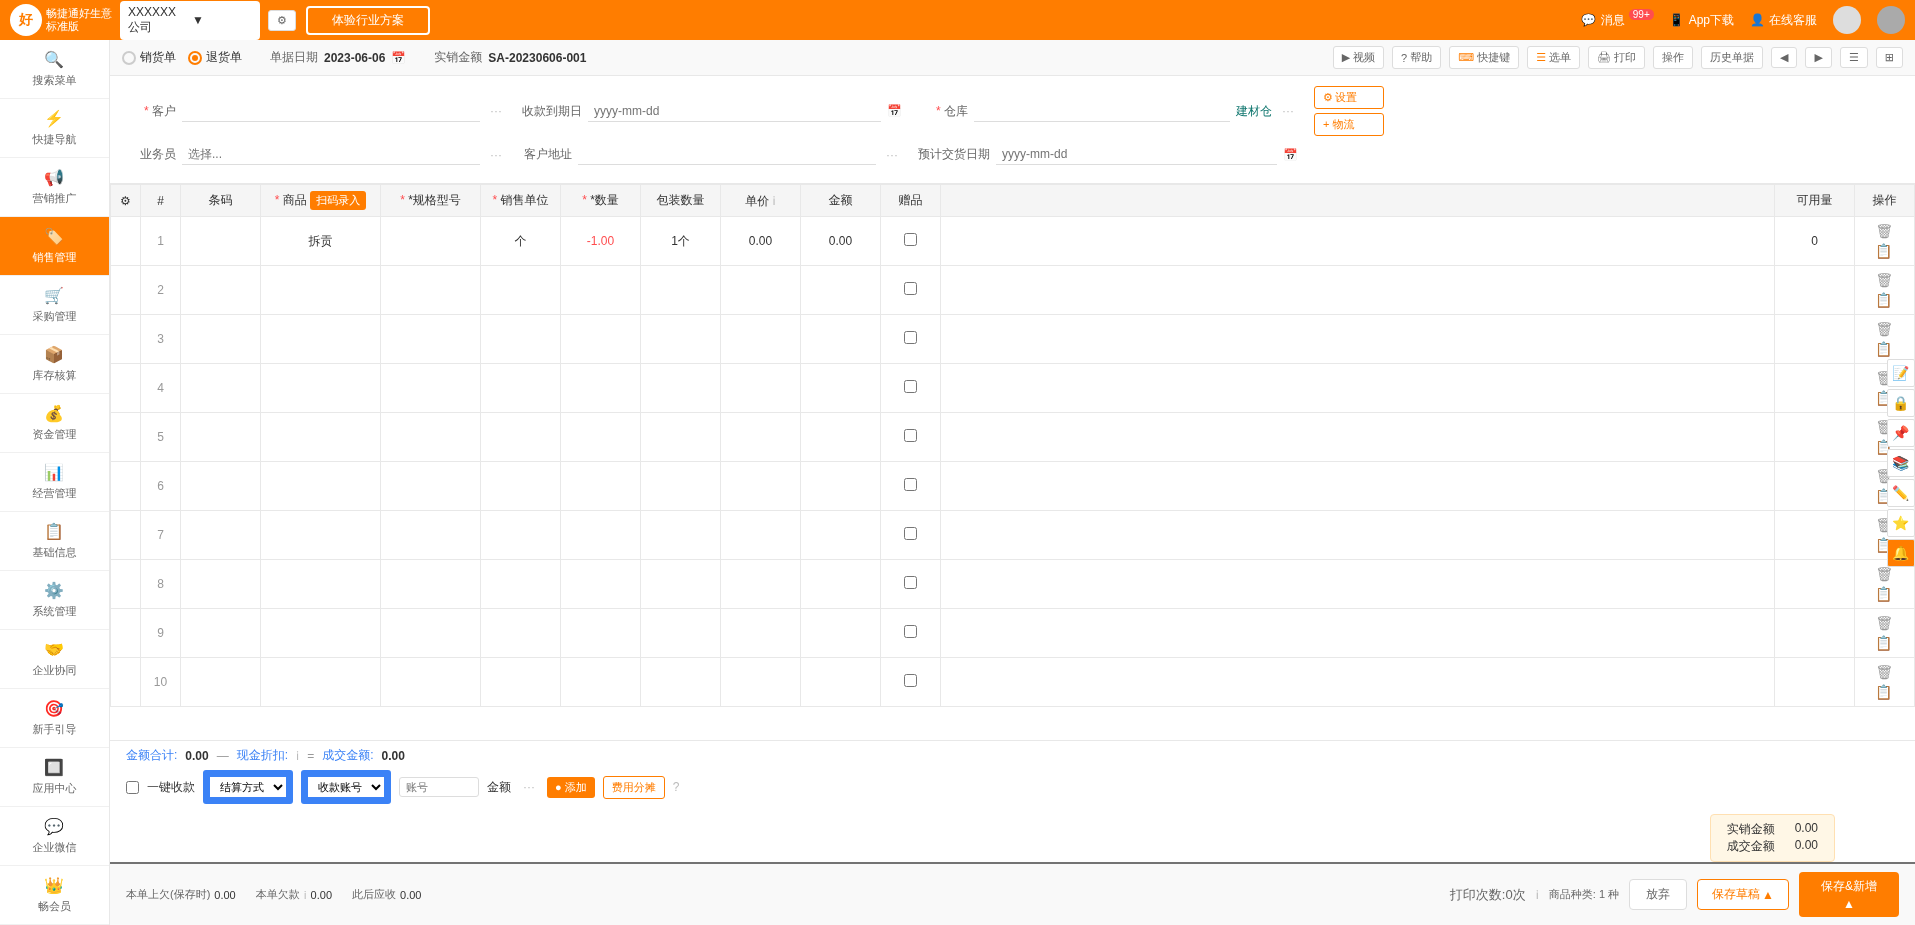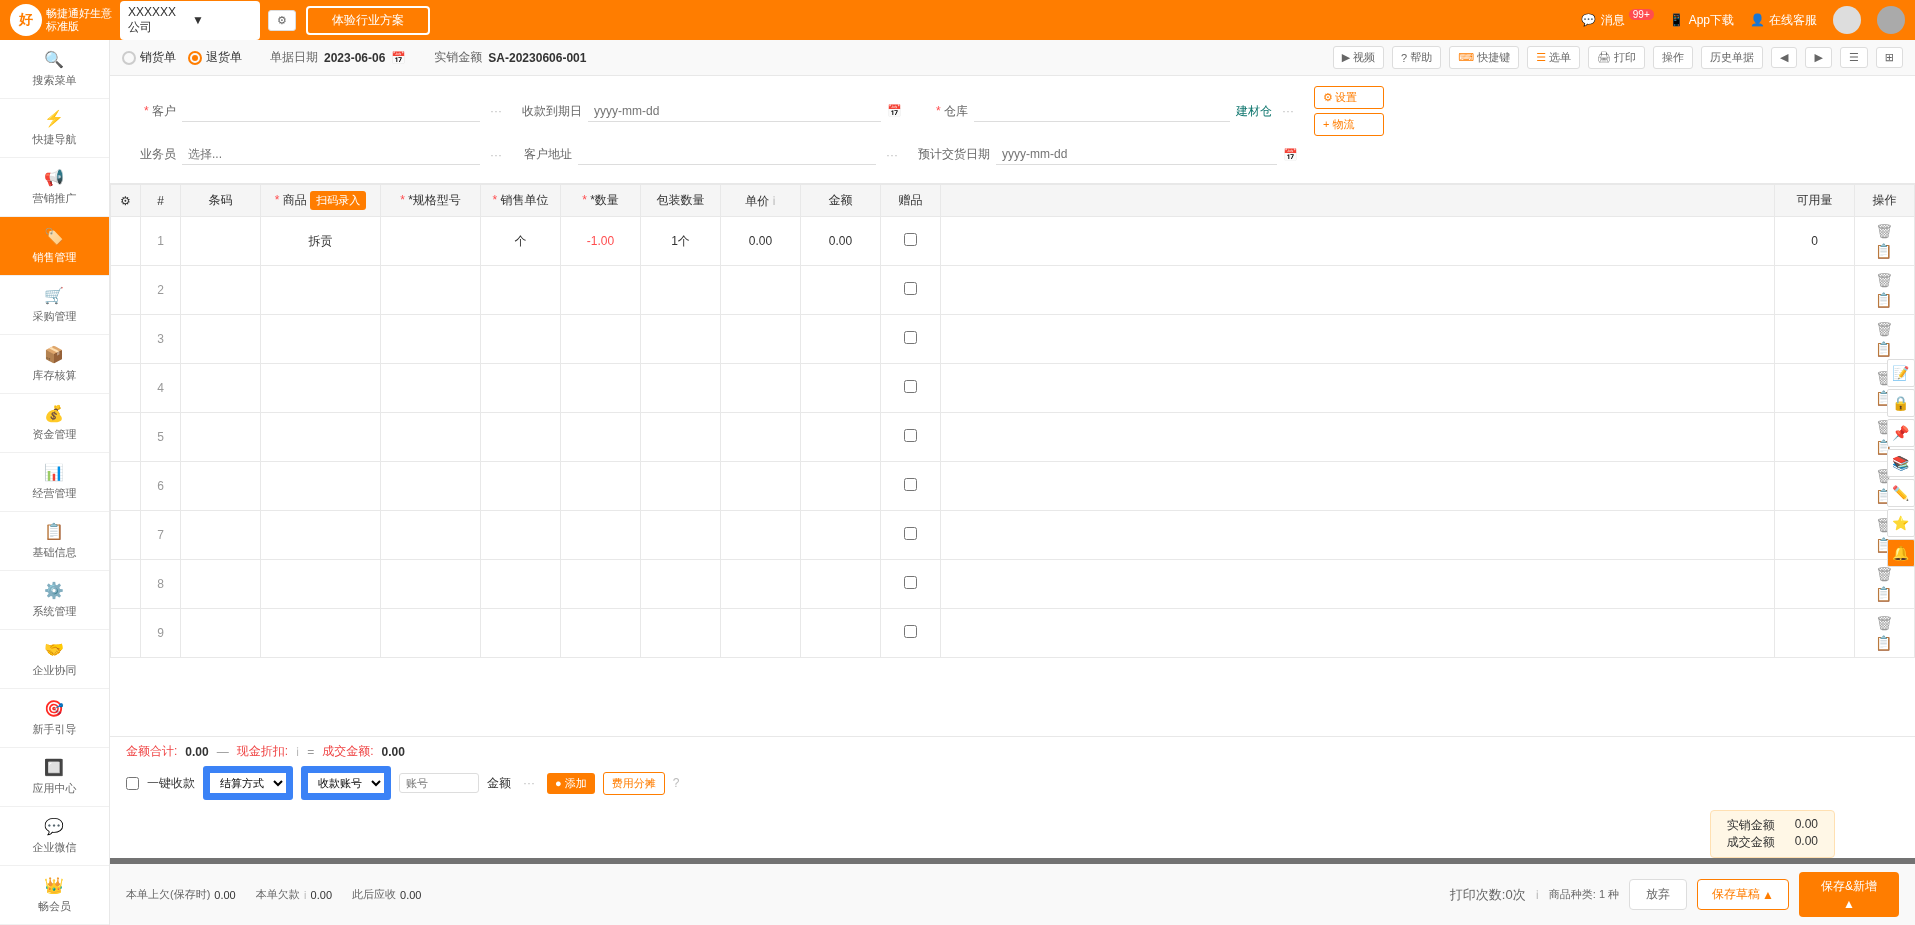--- a/index.html
+++ b/index.html
@@ -289,21 +289,21 @@
       background: #fff;
       border-top: 1px solid #e8e8e8;
       padding: 6px 16px;
     }
     .footer-row1 {
       display: flex;
       align-items: center;
       gap: 8px;
       margin-bottom: 6px;
     }
-    .footer-amount-label { color: #ef4444; }
+    .footer-amount-label { color: #3b82f6; }
     .footer-amount-value { color: #333; font-weight: bold; }
     .footer-dash { color: #999; }
     .footer-row2 {
       display: flex;
       align-items: center;
       gap: 8px;
     }
     .footer-checkbox { cursor: pointer; }
     .footer-select {
       border: 7px solid #3b82f6;
@@ -334,21 +334,21 @@
       background: #fff;
       padding: 3px 8px;
       border-radius: 3px;
       cursor: pointer;
       font-size: 11px;
     }
 
     
     .bottom-bar {
       background: #f9f9f9;
-      border-top: 6px solid #737373;
+      border-top: 2px solid #737373;
       padding: 8px 16px;
       display: flex;
       align-items: center;
       gap: 20px;
     }
     .bottom-stat { display: flex; align-items: center; gap: 4px; font-size: 11px; color: #666; }
     .bottom-stat-val { color: #333; }
     .bottom-right { margin-left: auto; display: flex; align-items: center; gap: 10px; }
     .print-info { font-size: 13px; color: #666; }
     .product-type { font-size: 11px; color: #666; cursor: pointer; }
@@ -833,20 +833,39 @@
             <td></td>
               <td></td>
             <td><input type="checkbox" style=""></td>
             <td></td>
               <td></td>
             <td>
               <button class="op-btn">🗑</button>
               <button class="op-btn">📋</button>
             </td>
           </tr>
+          <tr>
+            <td></td>
+              <td class="col-num">10</td>
+            <td></td>
+              <td></td>
+              <td></td>
+            <td></td>
+              <td></td>
+              <td></td>
+            <td></td>
+              <td></td>
+            <td><input type="checkbox" style=""></td>
+            <td></td>
+              <td></td>
+            <td>
+              <button class="op-btn">🗑</button>
+              <button class="op-btn">📋</button>
+            </td>
+          </tr>
 
         </tbody>
       </table>
     </div>
 
     <div class="footer-area">
       <div class="footer-row1">
         <span class="footer-amount-label">金额合计:</span>
         <span class="footer-amount-value">0.00</span>
         <span class="footer-dash">—</span>

